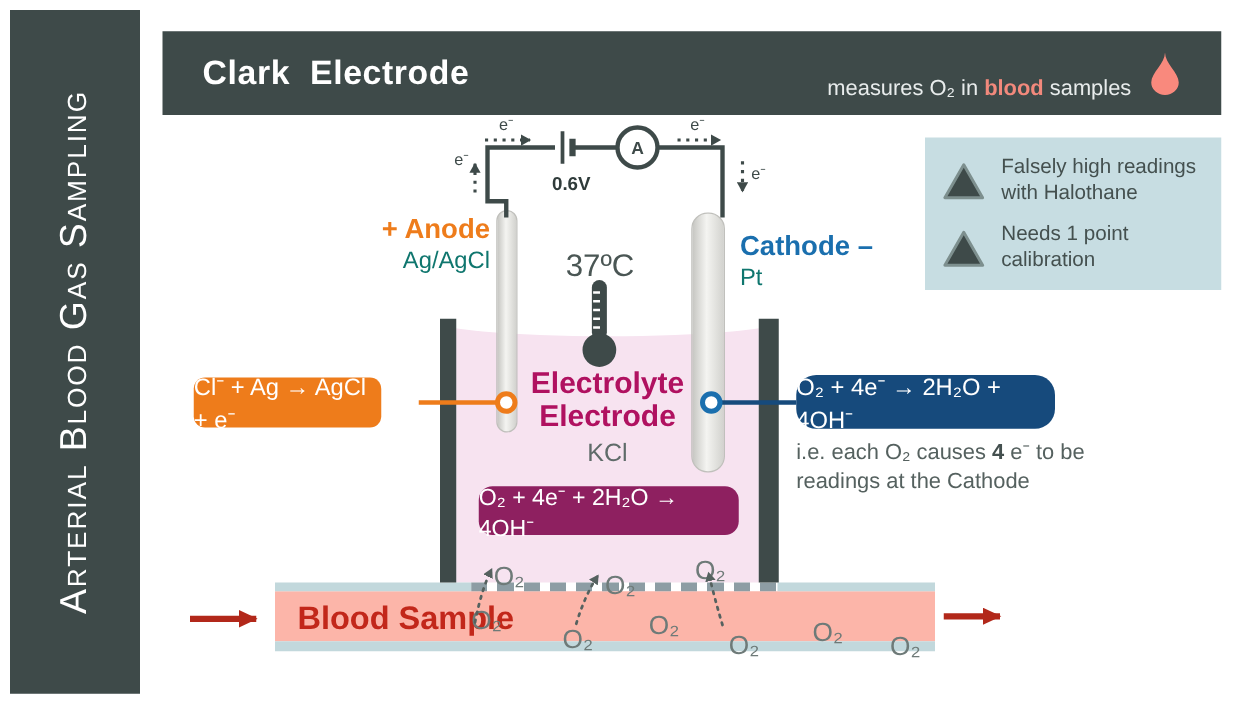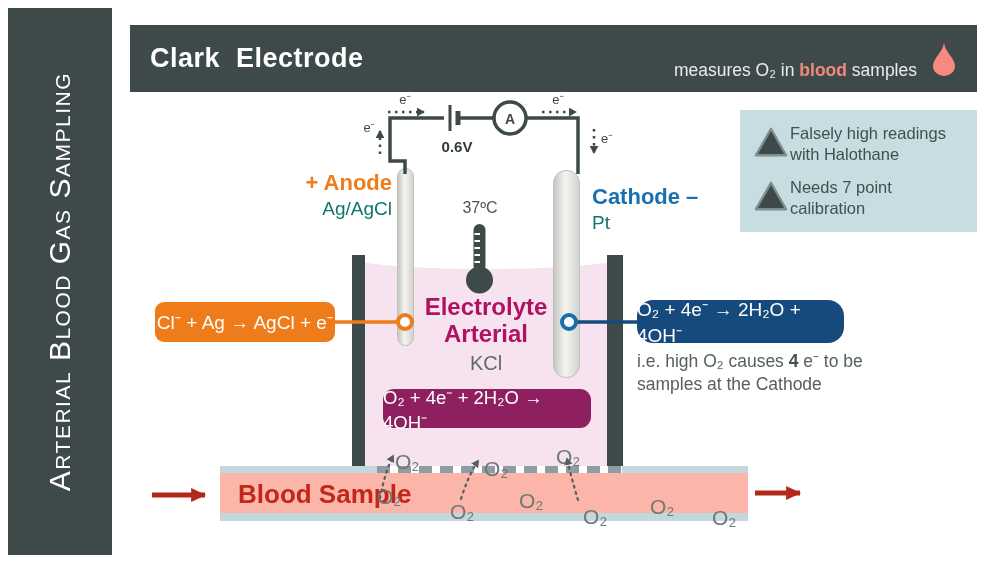--- a/index.html
+++ b/index.html
@@ -8,59 +8,59 @@
   .abs{position:absolute;}
 
   
   .sidebar{left:8px;top:8px;width:104px;height:547px;background:#3e4a49;
            display:flex;align-items:center;justify-content:center;z-index:7;}
   .sidebar-text{writing-mode:vertical-rl;transform:rotate(180deg);color:#fff;
                 font-variant:small-caps;font-size:30px;letter-spacing:1.5px;white-space:nowrap;}
 
   
   .header{left:130px;top:25px;width:847px;height:67px;background:#3e4a49;display:flex;
-          align-items:center;padding:0 20px;box-sizing:border-box;z-index:7;}
+          align-items:center;padding:0 32px;box-sizing:border-box;z-index:7;}
   .header-title{color:#fff;font-size:27px;font-weight:bold;white-space:pre;letter-spacing:.5px;}
   .header-spacer{flex:1;}
   .header-subtitle{color:#e8ecec;font-size:17.5px;white-space:pre;margin-top:24px;}
   .header-subtitle b{color:#f2897c;}
   .drop{margin-left:14px;width:26px;height:36px;flex:none;}
 
   
   .infobox{left:740px;top:110px;width:237px;height:122px;background:#c7dde2;
            box-sizing:border-box;padding:13px 12px;display:flex;flex-direction:column;gap:13px;z-index:6;}
-  .warnrow{display:flex;align-items:flex-start;}
+  .warnrow{display:flex;gap:11px;align-items:center;}
   .warnrow svg{flex:none;margin-top:2px;}
   .warntext{font-size:16.5px;color:#44504f;line-height:1.25;width:170px;}
 
   
   .solution{left:365px;top:255px;width:242px;height:211px;background:#f7e3f0;z-index:1;}
   .meniscus{left:345px;top:243px;width:282px;height:26px;background:#fff;border-radius:50%;z-index:2;}
   .wall{background:#3e4a49;z-index:3;}
   .wall-left{left:352px;top:255px;width:13px;height:211px;}
   .wall-right{left:607px;top:255px;width:16px;height:211px;}
   .rod{background:linear-gradient(90deg,#c6c6c2,#f4f4f1 45%,#d2d2ce);border:1px solid #c0c0bc;
        box-sizing:border-box;z-index:4;}
   .anode-rod{left:397px;top:168px;width:17px;height:178px;border-radius:9px;}
   .cathode-rod{left:553px;top:170px;width:27px;height:208px;border-radius:13px;}
 
   
   .anode-label{left:232px;top:170px;width:160px;text-align:right;z-index:4;}
   .anode-label .l1{color:#ee7c1b;font-size:22px;font-weight:bold;}
   .cathode-label{left:592px;top:184px;z-index:4;}
   .cathode-label .l1{color:#1a6fae;font-size:22px;font-weight:bold;}
   .mat{color:#0f766e;font-size:19px;margin-top:2px;}
-  .temp{left:445px;top:199px;width:70px;text-align:center;font-size:16px;color:#4a5654;z-index:4;}
+  .temp{left:445px;top:199px;width:70px;text-align:center;font-size:25px;color:#4a5654;z-index:4;}
   .elect-title{left:398px;top:294px;width:176px;text-align:center;z-index:4;
                color:#b01160;font-weight:bold;font-size:24px;line-height:1.12;}
   .kcl{font-size:20px;color:#5f6b69;font-weight:normal;margin-top:4px;}
 
   
   .rbox{display:flex;align-items:center;justify-content:center;color:#fff;border-radius:9px;z-index:6;}
-  .box-orange{left:155px;top:302px;width:180px;height:40px;background:#ee7c1b;font-size:19px;}
+  .box-orange{left:155px;top:302px;width:150px;height:40px;background:#ee7c1b;font-size:19px;}
   .box-blue{left:637px;top:300px;width:207px;height:43px;background:#164a7c;font-size:19px;border-radius:16px;}
   .box-purple{left:383px;top:389px;width:208px;height:39px;background:#8e2060;font-size:18.5px;border-radius:11px;}
 
   .note{left:637px;top:350px;width:256px;font-size:17.5px;color:#55615f;line-height:1.3;z-index:4;}
   .note b{color:#44504f;}
 
   
   .band{background:#c2d8dc;z-index:1;}
   .band-top-left{left:220px;top:466px;width:157px;height:7px;}
   .band-top-right{left:622px;top:466px;width:126px;height:7px;}
@@ -96,21 +96,21 @@
     <div class="warnrow">
       <svg width="38" height="34" viewBox="0 0 40 36">
         <path d="M20 4 L36 32 L4 32 Z" fill="#3e4a49" stroke="#7d8f8e" stroke-width="2.5" stroke-linejoin="round"></path>
       </svg>
       <div class="warntext">Falsely high readings with Halothane</div>
     </div>
     <div class="warnrow">
       <svg width="38" height="34" viewBox="0 0 40 36">
         <path d="M20 4 L36 32 L4 32 Z" fill="#3e4a49" stroke="#7d8f8e" stroke-width="2.5" stroke-linejoin="round"></path>
       </svg>
-      <div class="warntext">Needs 7 point calibration</div>
+      <div class="warntext">Needs 1 point calibration</div>
     </div>
   </div>
 
   <div class="abs solution"></div>
   <div class="abs meniscus"></div>
   <div class="abs wall wall-left"></div>
   <div class="abs wall wall-right"></div>
   <div class="abs rod anode-rod"></div>
   <div class="abs rod cathode-rod"></div>
 
@@ -119,29 +119,29 @@
     <div class="mat">Ag/AgCl</div>
   </div>
   <div class="abs cathode-label">
     <div class="l1">Cathode –</div>
     <div class="mat">Pt</div>
   </div>
 
   <div class="abs temp">37ºC</div>
   <div class="abs elect-title">
     <div>Electrolyte</div>
-    <div>Arterial</div>
+    <div>Electrode</div>
     <div class="kcl">KCl</div>
   </div>
 
   <div class="abs rbox box-orange">Cl⁻ + Ag → AgCl + e⁻</div>
   <div class="abs rbox box-blue">O₂ + 4e⁻ → 2H₂O + 4OH⁻</div>
   <div class="abs rbox box-purple">O₂ + 4e⁻ + 2H₂O → 4OH⁻</div>
 
-  <div class="abs note"><span>i.e. high O₂ causes </span><b>4</b><span> e⁻ to be samples at the Cathode</span></div>
+  <div class="abs note"><span>i.e. each O₂ causes </span><b>4</b><span> e⁻ to be readings at the Cathode</span></div>
 
   <div class="abs blood-body"></div>
   <div class="abs band band-top-left"></div>
   <div class="abs band band-top-right"></div>
   <div class="abs band band-bottom"></div>
   <div class="abs membrane"></div>
   <div class="abs blood-label">Blood Sample</div>
 
   <span class="o2" style="left:377px;top:472px">O₂</span>
   <span class="o2" style="left:450px;top:487px">O₂</span>

